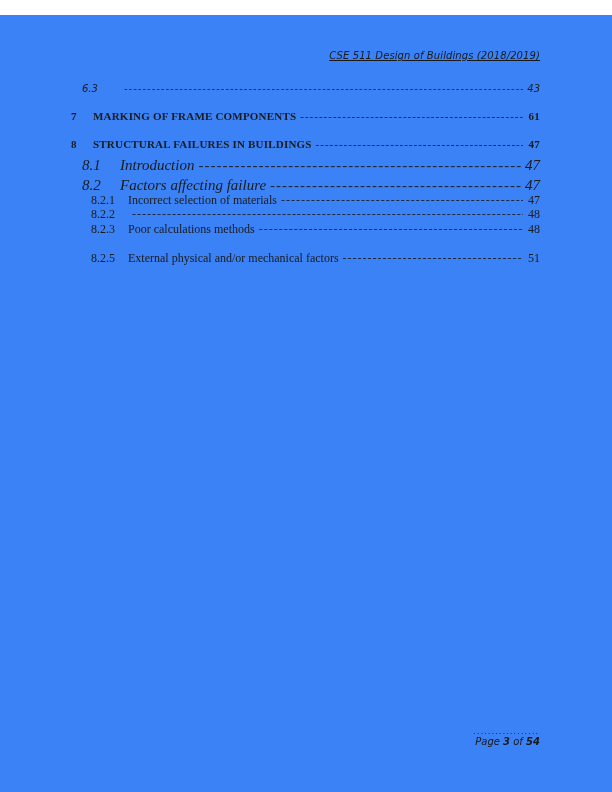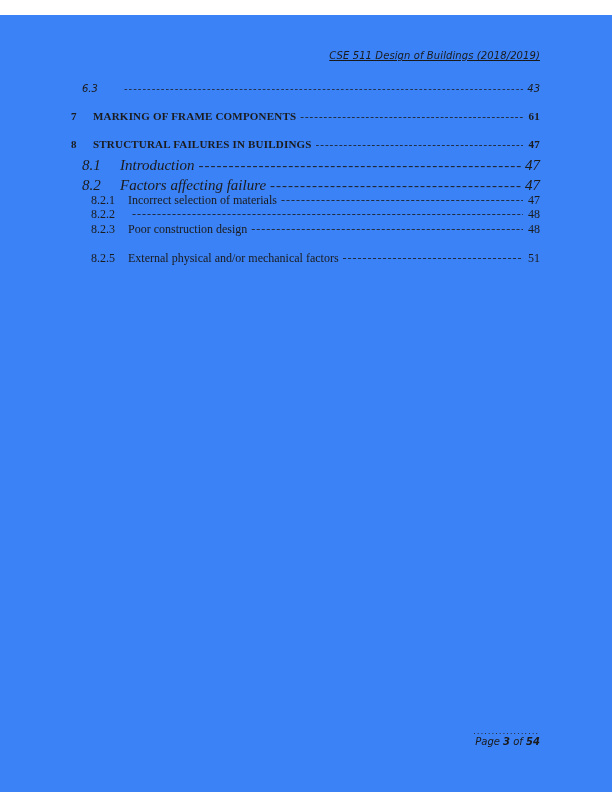--- a/index.html
+++ b/index.html
@@ -114,21 +114,21 @@
   </div>
 
   <div class="row l3" style="top:193px">
     <span class="num">8.2.2</span>
     <span class="leader"></span>
     <span class="pnum">48</span>
   </div>
 
   <div class="row l3" style="top:208px">
     <span class="num">8.2.3</span>
-    <span class="title">Poor construction design</span>
+    <span class="title">Poor calculations methods</span>
     <span class="leader"></span>
     <span class="pnum">48</span>
   </div>
 
 
   <div class="row l3" style="top:237px">
     <span class="num">8.2.5</span>
     <span class="title">External physical and/or mechanical factors</span>
     <span class="leader"></span>
     <span class="pnum">51</span>

